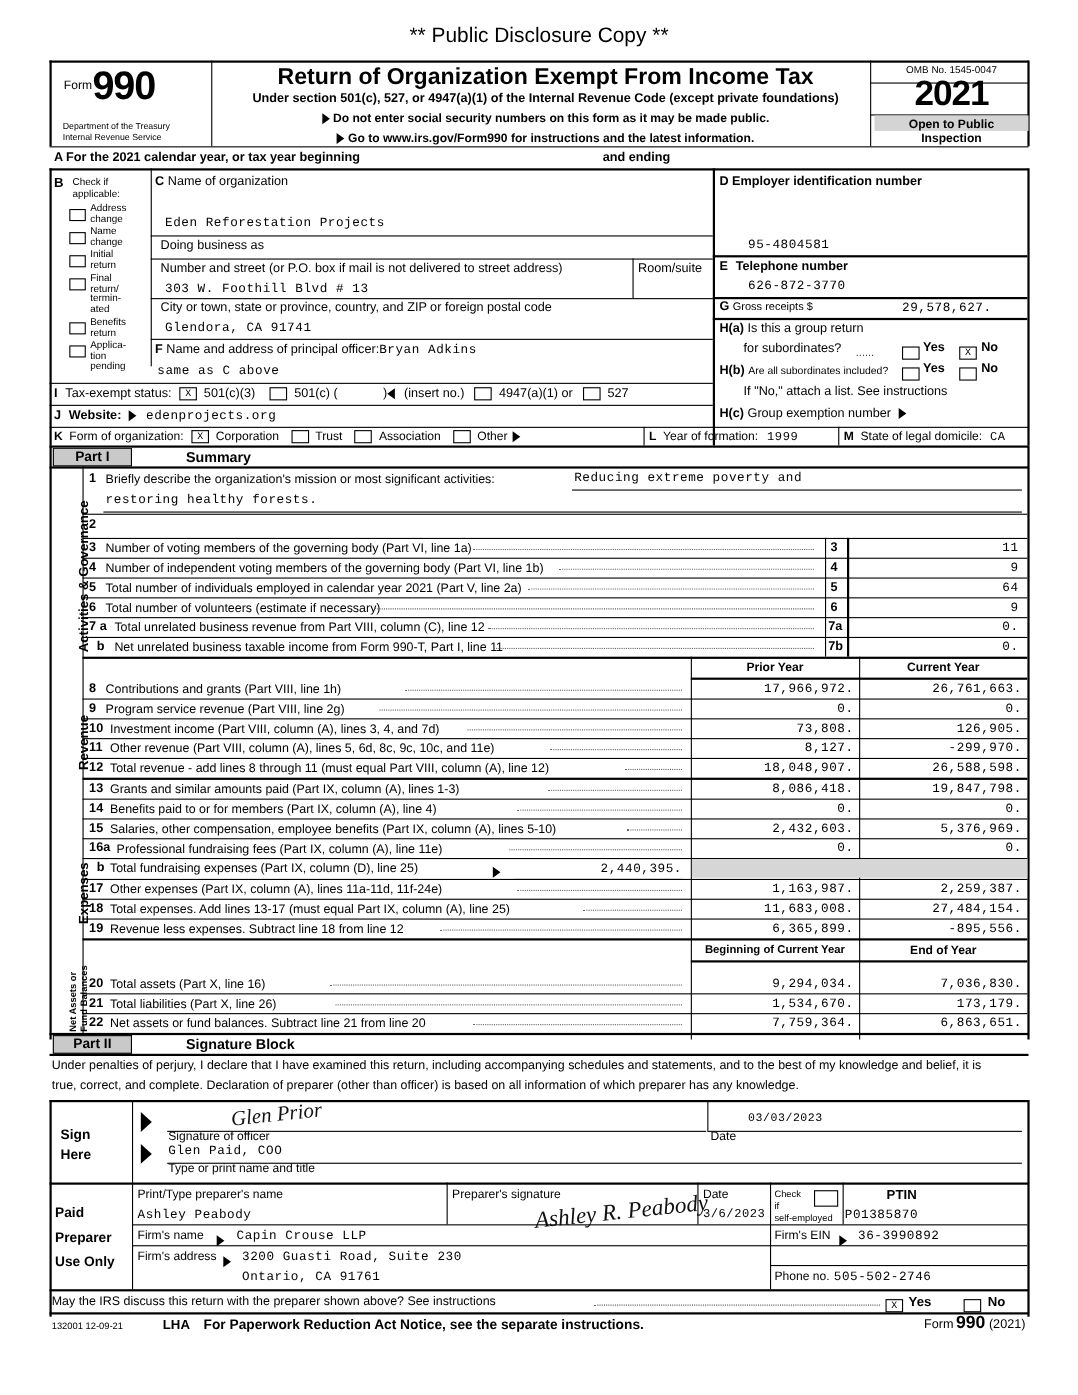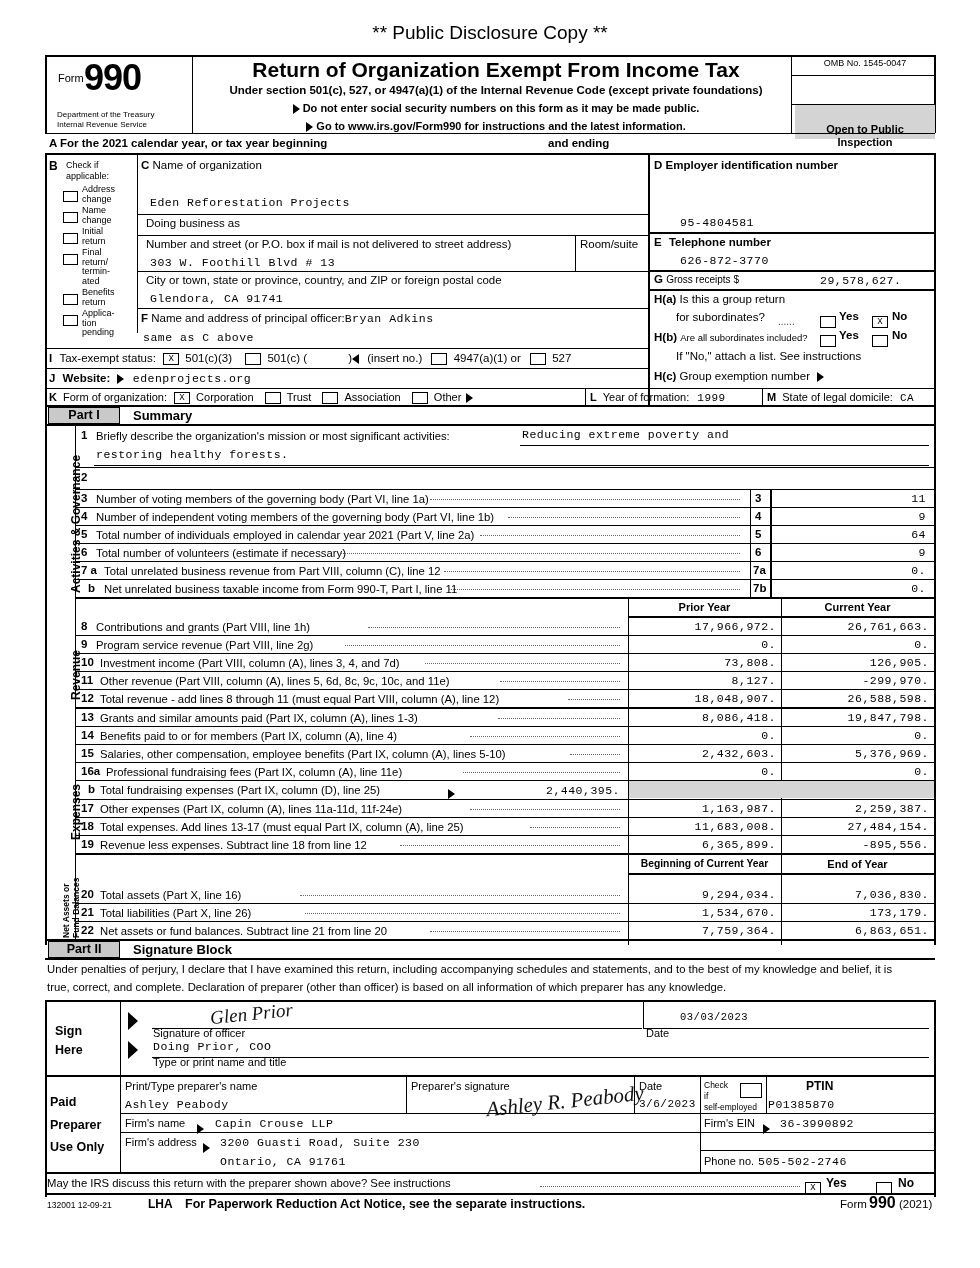--- a/index.html
+++ b/index.html
@@ -31,21 +31,21 @@
     font-size:19px;
   }
   .formlbl{position:absolute;left:58px;top:72px;font-size:11px;}
   .form990{position:absolute;left:84px;top:57px;font-size:36px;font-weight:bold;letter-spacing:-1px;}
   .dept{position:absolute;left:57px;top:110px;font-size:8px;line-height:9.5px;}
   .title{position:absolute;left:196px;top:58px;width:600px;text-align:center;font-size:21px;font-weight:bold;}
   .subtitle{position:absolute;left:196px;top:84px;width:600px;text-align:center;font-size:11.5px;font-weight:bold;}
   .arrowline{position:absolute;width:600px;left:196px;text-align:center;font-size:11px;font-weight:bold;}
   .omb{position:absolute;left:795px;top:58px;width:140px;text-align:center;font-size:9px;}
   .yr{position:absolute;left:795px;top:66px;width:140px;text-align:center;font-size:32px;font-weight:bold;letter-spacing:-1px;}
-  .otp{position:absolute;left:795px;top:105px;width:140px;height:34px;background:#d4d4d4;text-align:center;font-size:11px;font-weight:bold;line-height:13px;padding-top:18px;box-sizing:border-box;}
+  .otp{position:absolute;left:795px;top:105px;width:140px;height:14px;background:#d4d4d4;text-align:center;font-size:11px;font-weight:bold;line-height:13px;padding-top:2px;box-sizing:border-box;}
 
   .tri{display:inline-block;width:0;height:0;border-left:7px solid #000;border-top:5px solid transparent;border-bottom:5px solid transparent;vertical-align:middle;}
   .tri-l{display:inline-block;width:0;height:0;border-right:7px solid #000;border-top:5px solid transparent;border-bottom:5px solid transparent;vertical-align:middle;}
 
   
   .cb{display:inline-block;width:17px;height:12px;border:1.4px solid #000;vertical-align:middle;box-sizing:border-box;text-align:center;font-size:9px;line-height:10px;}
   .cbs{display:inline-block;width:15px;height:11px;border:1.4px solid #000;vertical-align:middle;box-sizing:border-box;}
   .cbx{display:inline-block;width:16px;height:12px;border:1.3px solid #000;vertical-align:middle;box-sizing:border-box;text-align:center;font-size:9px;line-height:10.5px;font-family:"Liberation Mono",monospace;}
 
   .lbl{font-size:11.5px;}
@@ -58,21 +58,21 @@
     transform-origin:left top;
     font-size:12px;font-weight:bold;white-space:nowrap;
   }
   .vlabel2{
     position:absolute;
     transform:rotate(-90deg);
     transform-origin:left top;
     font-size:8.5px;font-weight:bold;white-space:nowrap;line-height:10px;text-align:center;
   }
   .partlbl{position:absolute;background:#c9c9c9;font-weight:bold;font-size:12.5px;text-align:center;border:1px solid #000;box-sizing:border-box;}
-  .parttxt{position:absolute;font-weight:bold;font-size:13px;}
+  .parttxt{position:absolute;font-weight:bold;font-size:13px;margin-left:36px;}
 
   .rowlbl{position:absolute;font-size:11.3px;white-space:nowrap;}
   .rownum{position:absolute;font-size:11.5px;font-weight:bold;}
   .val{position:absolute;font-family:"Liberation Mono",monospace;font-size:11.5px;text-align:right;letter-spacing:.5px;}
   .colhdr{position:absolute;font-size:11px;font-weight:bold;text-align:center;}
   .shade{position:absolute;background:#d6d6d6;}
 
   .sig{font-family:"Liberation Serif",serif;font-style:italic;font-size:20px;color:#111;transform:rotate(-6deg);white-space:nowrap;}
 </style>
 </head>
@@ -102,20 +102,21 @@
   <div class="arrowline" style="top:102px;">
     <span class="tri"></span>
     <span>Do not enter social security numbers on this form as it may be made public.</span>
   </div>
   <div class="arrowline" style="top:120px;">
     <span class="tri"></span>
     <span>Go to www.irs.gov/Form990 for instructions and the latest information.</span>
   </div>
 
   <div class="omb">OMB No. 1545-0047</div>
+  <div class="yr">2021</div>
   <div class="otp">
     <div>Open to Public</div>
     <div>Inspection</div>
   </div>
 
   <div class="hr" style="left:45px;top:133px;width:890px;"></div>
   <div class="rowlbl b" style="left:49px;top:137px;font-size:11.5px;">A  For the 2021 calendar year, or tax year beginning</div>
   <div class="rowlbl b" style="left:548px;top:137px;font-size:11.5px;">and ending</div>
   <div class="hr2" style="left:45px;top:153px;width:890px;"></div>
 
@@ -504,21 +505,21 @@
   <div class="abs sig" style="left:210px;top:1003px;font-size:19px;">Glen Prior</div>
   <div class="hr" style="left:152px;top:1028px;width:490px;"></div>
   <div class="abs" style="left:153px;top:1027px;font-size:11px;">Signature of officer</div>
 
   <div class="vr" style="left:643px;top:1000px;height:28px;"></div>
   <div class="abs fld" style="left:680px;top:1011px;font-size:10.5px;">03/03/2023</div>
   <div class="hr" style="left:643px;top:1028px;width:286px;"></div>
   <div class="abs" style="left:646px;top:1027px;font-size:11px;">Date</div>
 
   <div class="abs" style="left:128px;top:1040px;"><span class="tri" style="border-left-width:10px;border-top-width:9px;border-bottom-width:9px;"></span></div>
-  <div class="abs fld" style="left:153px;top:1040px;">Doing Prior, COO</div>
+  <div class="abs fld" style="left:153px;top:1040px;">Glen Paid, COO</div>
   <div class="hr" style="left:152px;top:1057px;width:777px;"></div>
   <div class="abs" style="left:153px;top:1056px;font-size:11px;">Type or print name and title</div>
 
   <div class="hr2" style="left:45px;top:1075px;width:890px;"></div>
   <div class="vr" style="left:120px;top:1075px;height:97px;"></div>
 
   <div class="abs b" style="left:50px;top:1095px;font-size:12.5px;">Paid</div>
   <div class="abs b" style="left:50px;top:1118px;font-size:12.5px;">Preparer</div>
   <div class="abs b" style="left:50px;top:1140px;font-size:12.5px;">Use Only</div>
 

